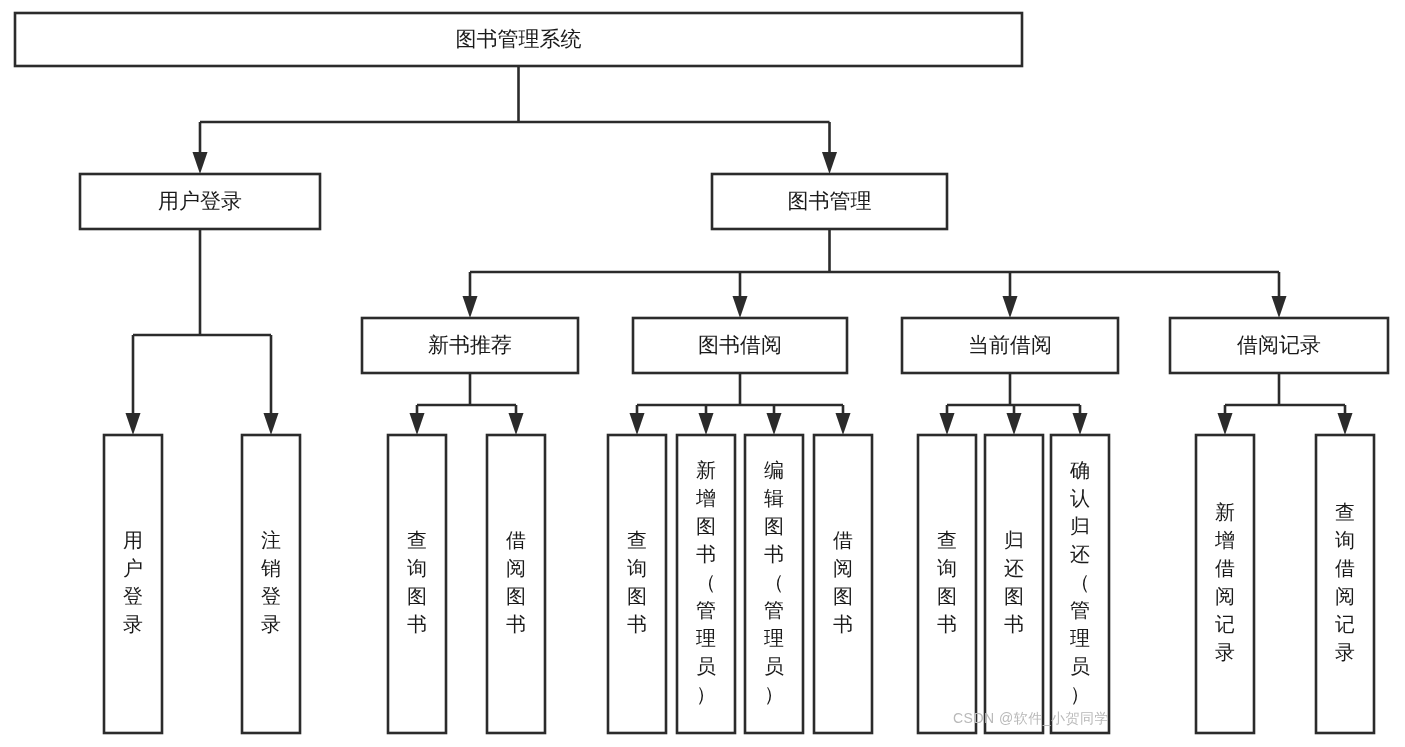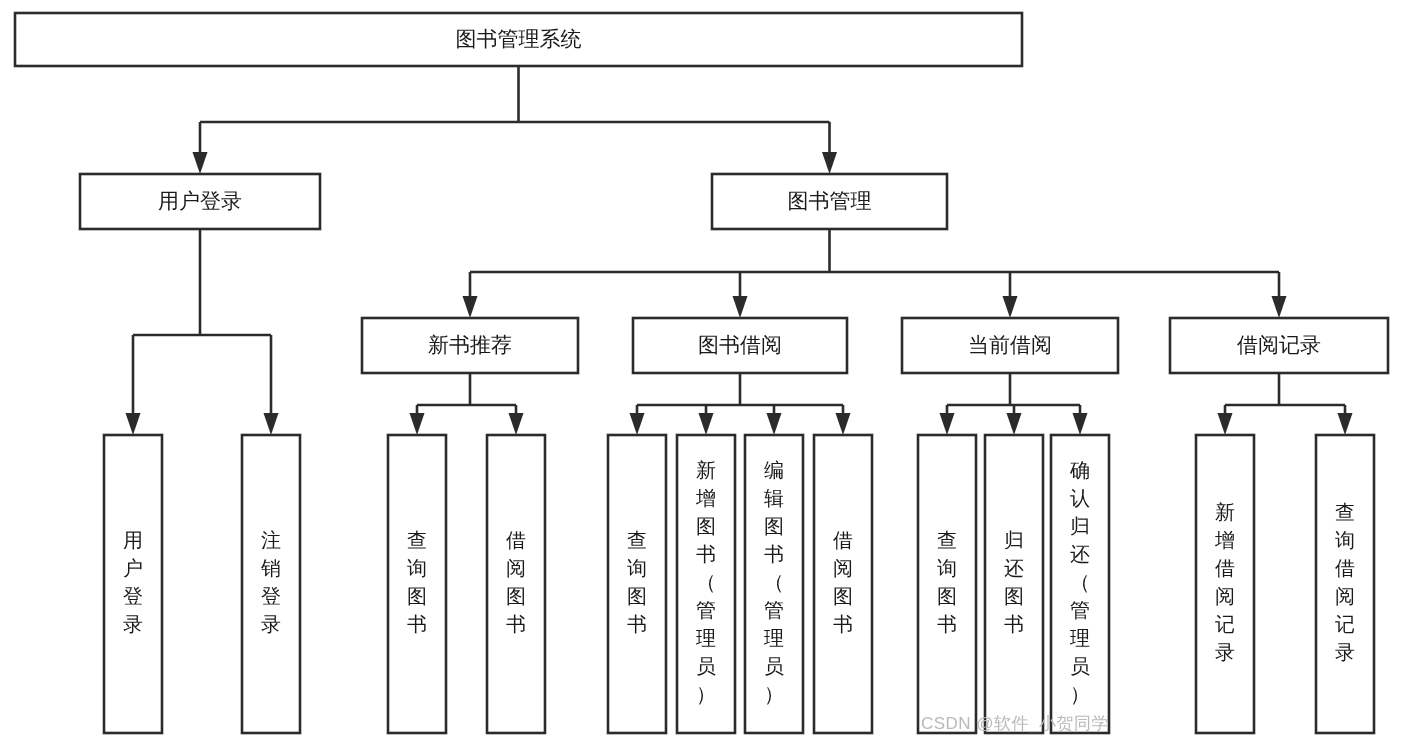--- a/index.html
+++ b/index.html
@@ -15,22 +15,22 @@
     font-size:21px;fill:#1a1a1a;text-anchor:middle;dominant-baseline:middle;
     font-family:"Liberation Sans","DejaVu Sans",sans-serif;
   }
   .node-label-v{
     font-size:20px;fill:#1a1a1a;
     font-family:"Liberation Sans","DejaVu Sans",sans-serif;
   }
   .connector{stroke:#2b2b2b;stroke-width:2.6;fill:none;stroke-linecap:butt;}
   .arrow-head{fill:#2b2b2b;stroke:none;}
   .watermark{
-    position:absolute;right:6px;bottom:12px;
-    font-size:17px;color:#b9b9b9;white-space:nowrap;
+    position:absolute;right:6px;bottom:19px;
+    font-size:14px;color:#b9b9b9;white-space:nowrap;
     font-family:"Liberation Sans","DejaVu Sans",sans-serif;
     letter-spacing:.5px;
   }
 </style>
 </head>
 <body>
 
 <div id="diagram-root">
   <svg id="diagram-canvas" viewBox="0 0 1405 747" xmlns="http://www.w3.org/2000/svg">
     <g id="edges-layer">

